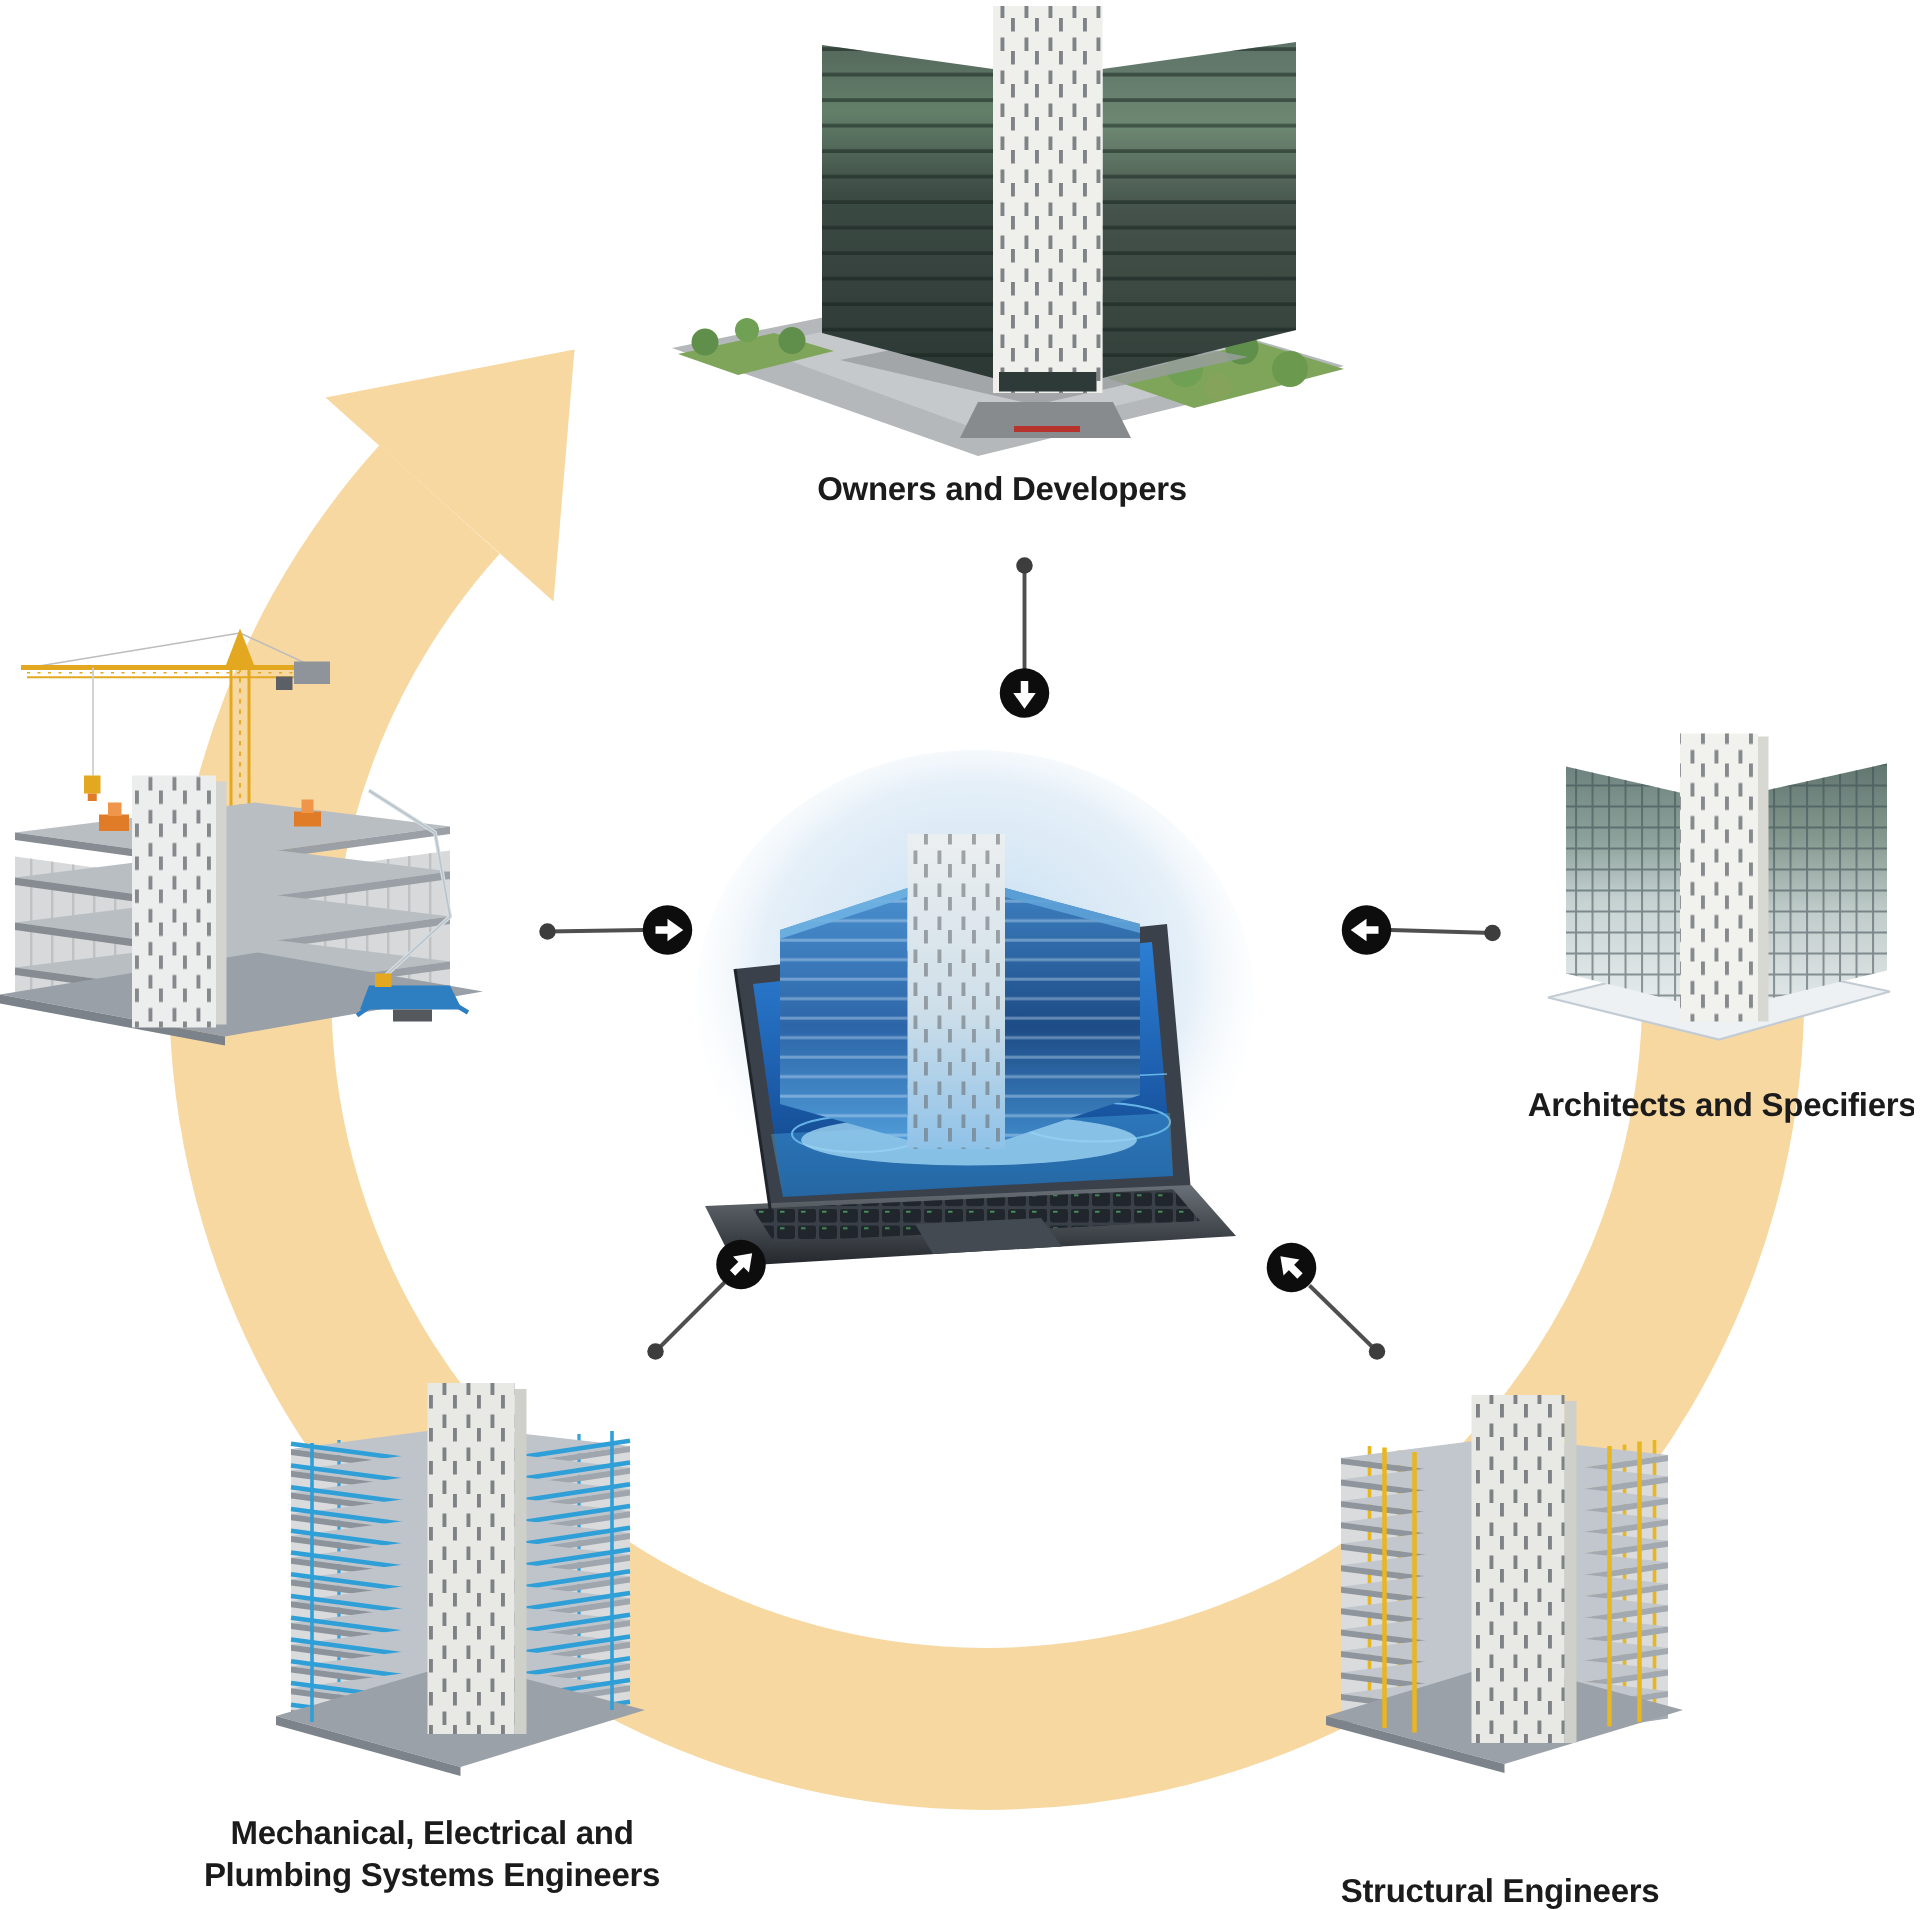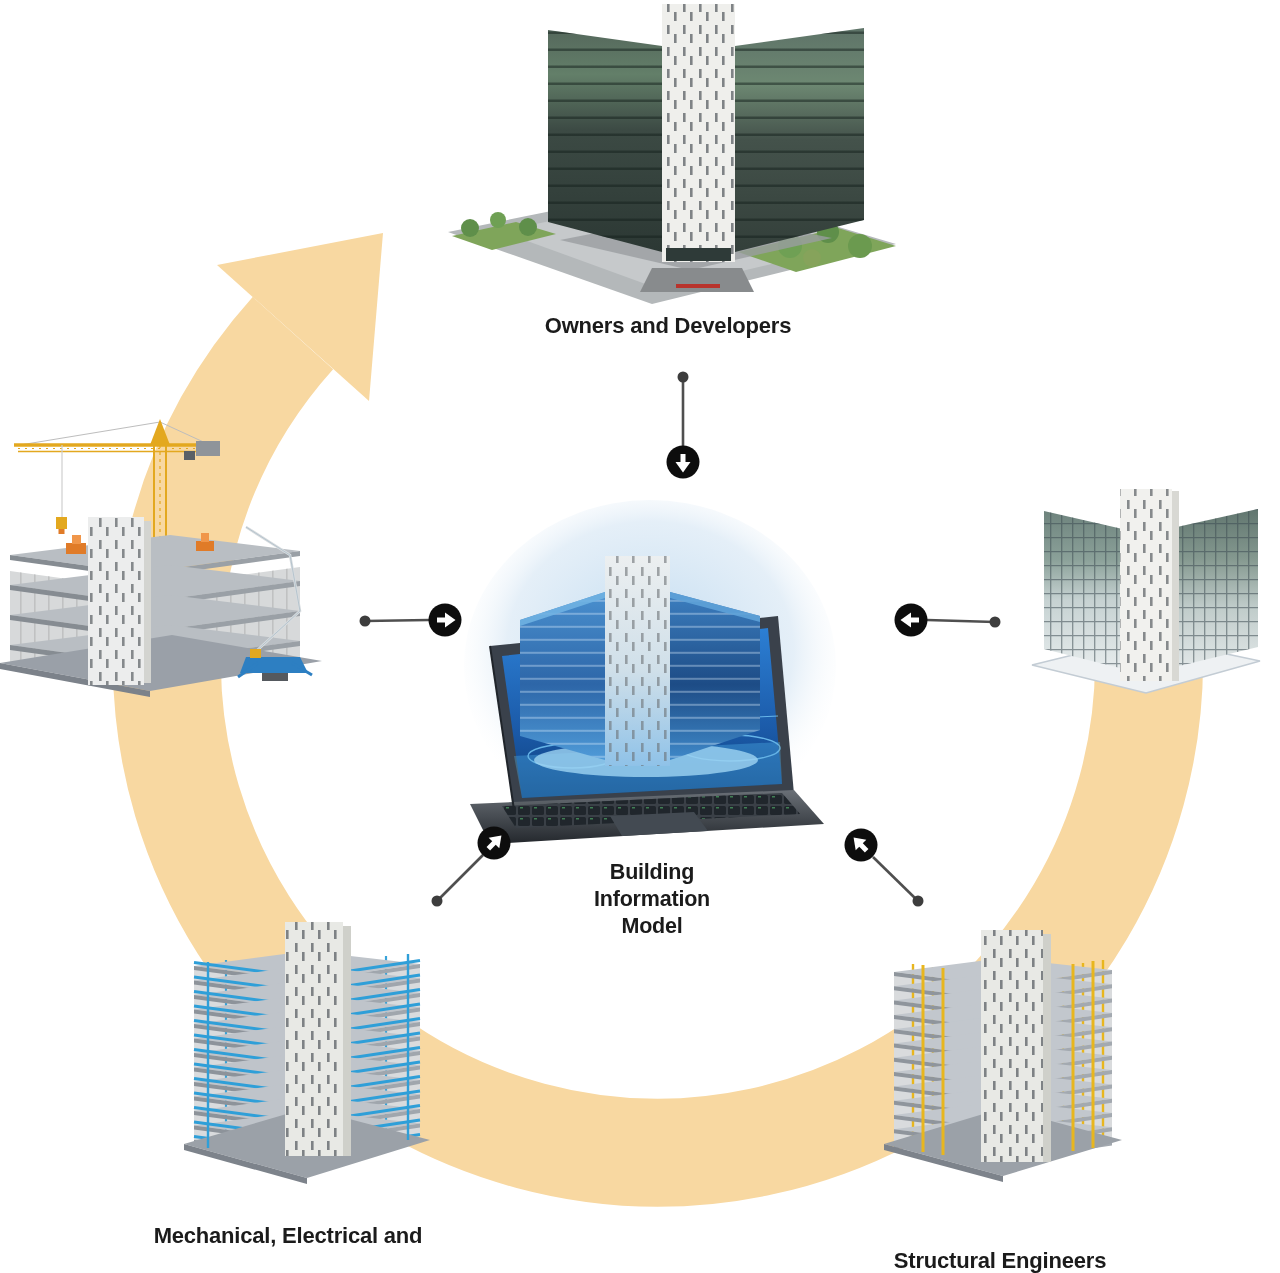--- a/index.html
+++ b/index.html
@@ -391,27 +391,24 @@
         <g transform="rotate(-135)">
           <line x1="-8" y1="0" x2="2" y2="0" stroke="#ffffff" stroke-width="5"></line>
           <polygon points="0,-7.5 0,7.5 10.5,0" fill="#ffffff"></polygon>
         </g>
       </g>
     </g>
   </svg>
 
   <div class="node-label" style="left:668px; top:326px;">Owners and Developers</div>
 
+  <div class="node-label" style="left:1148px; top:737px;">Architects and Specifiers</div>
 
   <div class="node-label" style="left:1000px; top:1229px;margin-top:32px;">Structural Engineers</div>
 
   <div class="node-label" style="left:288px; top:1236px;">
     <div>Mechanical, Electrical and</div>
+    <div>Plumbing Systems Engineers</div>
   </div>
 
 
-  <div class="node-label center-label" style="left:652px; top:899px;">
-    <div>Building</div>
-    <div>Information</div>
-    <div>Model</div>
-  </div>
 
 </div>
 
 </body></html>

